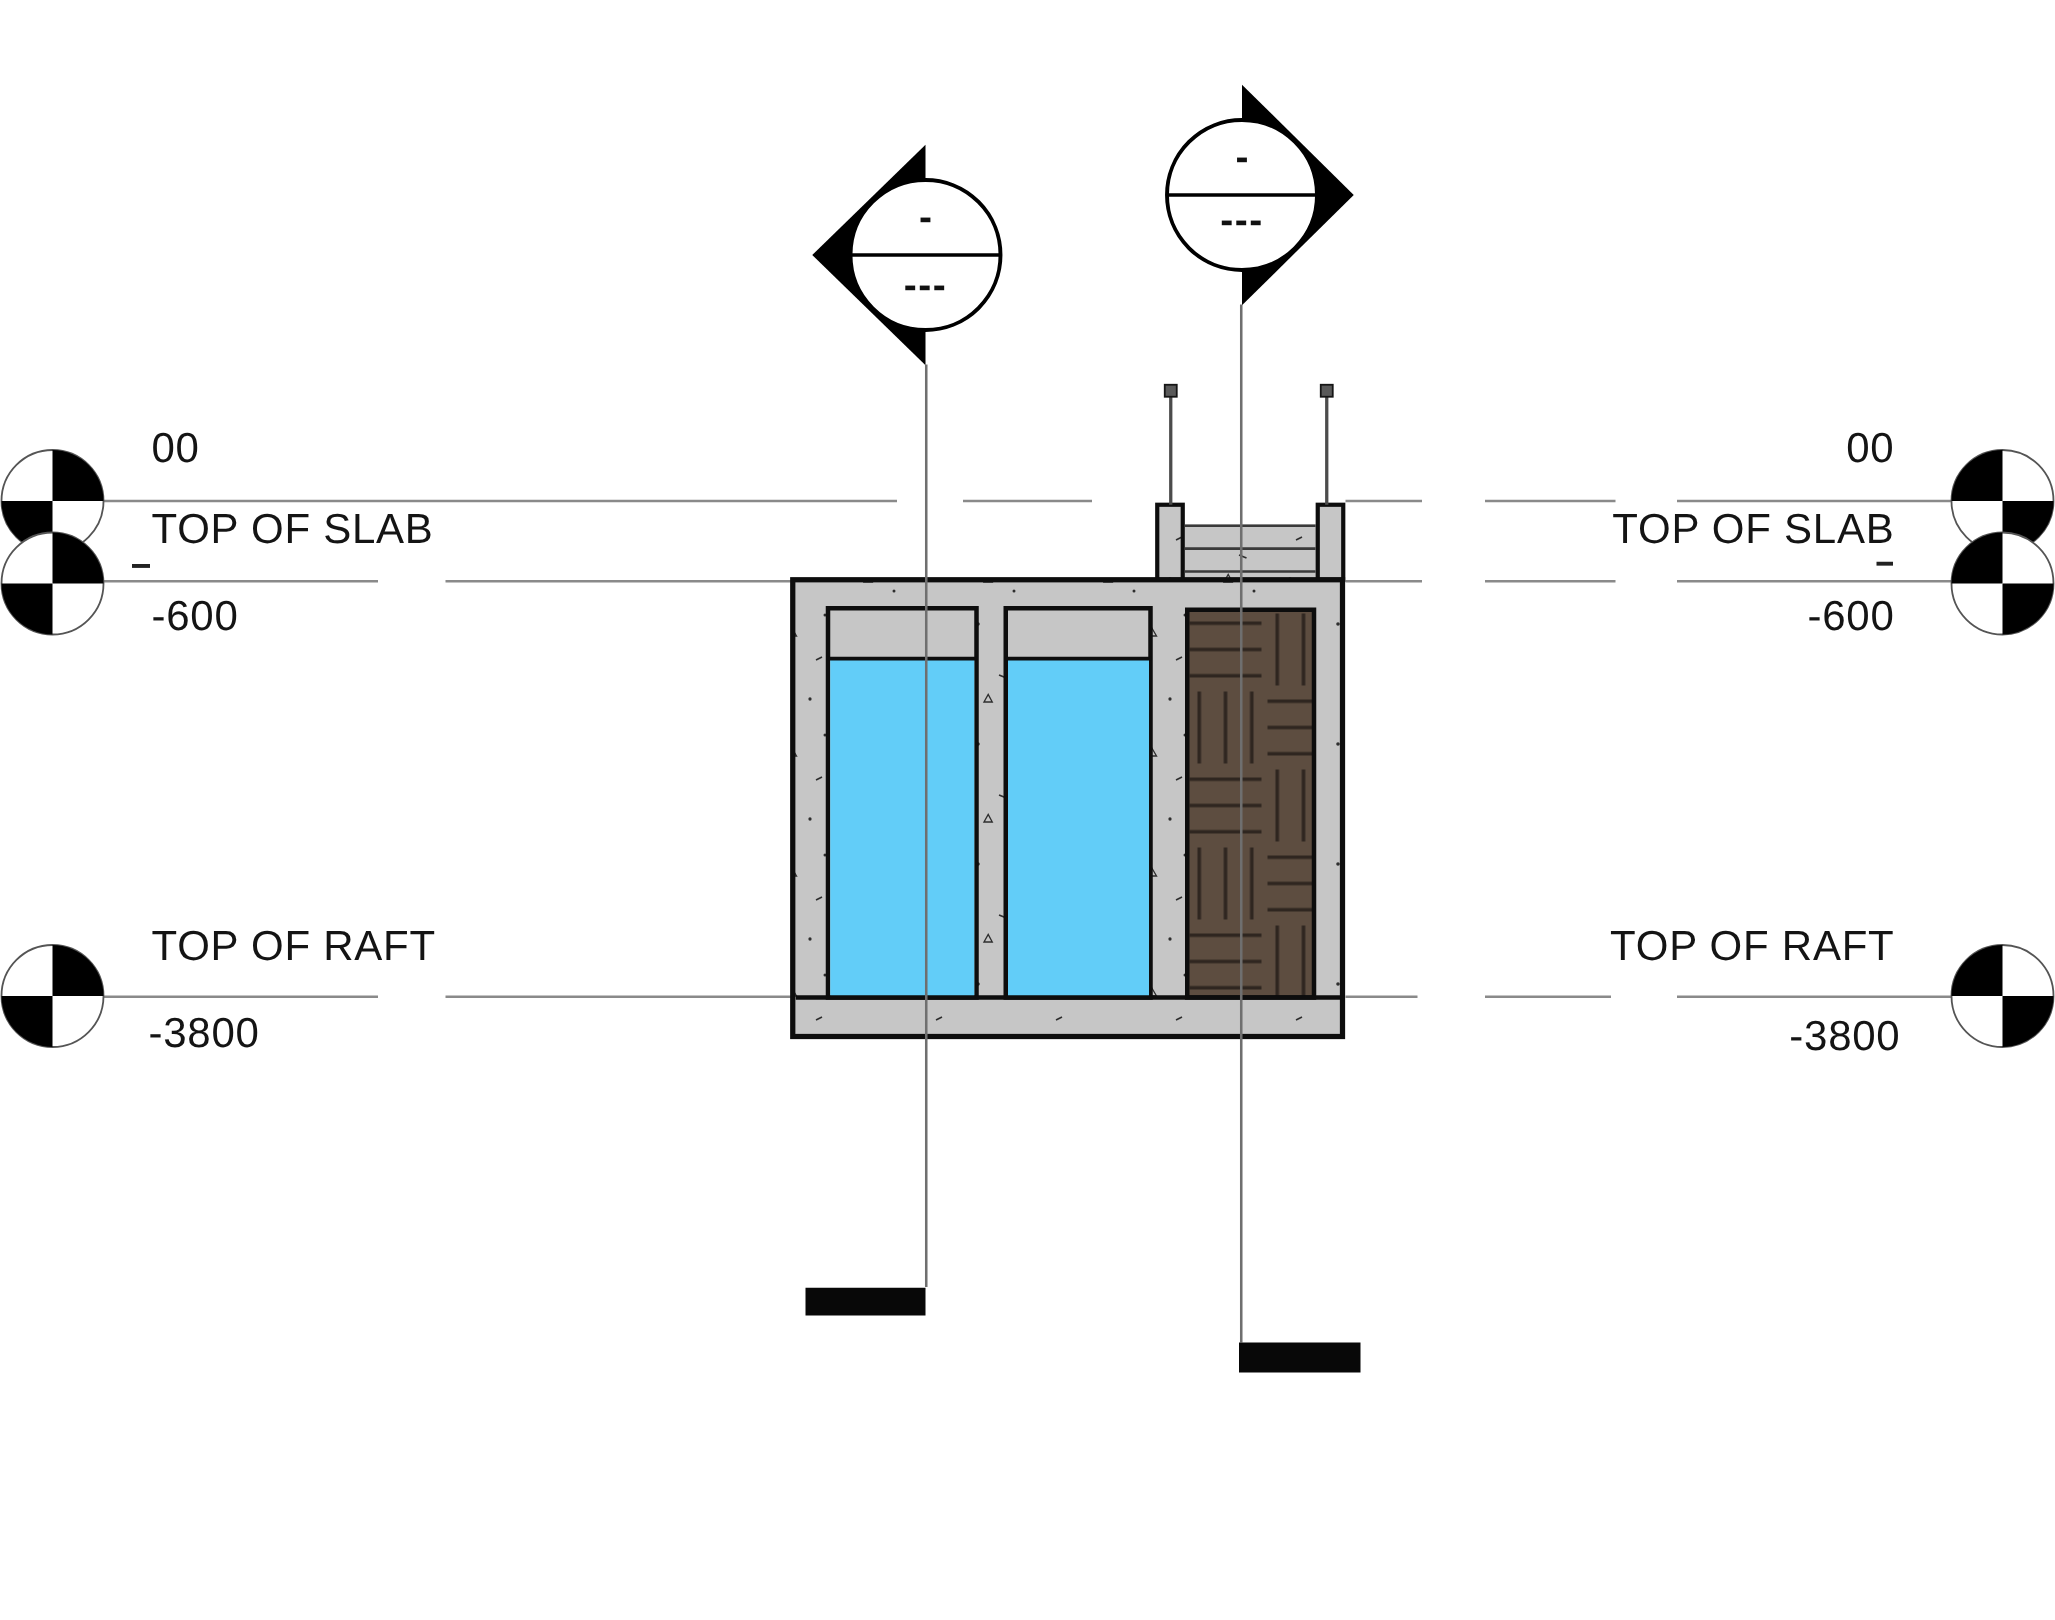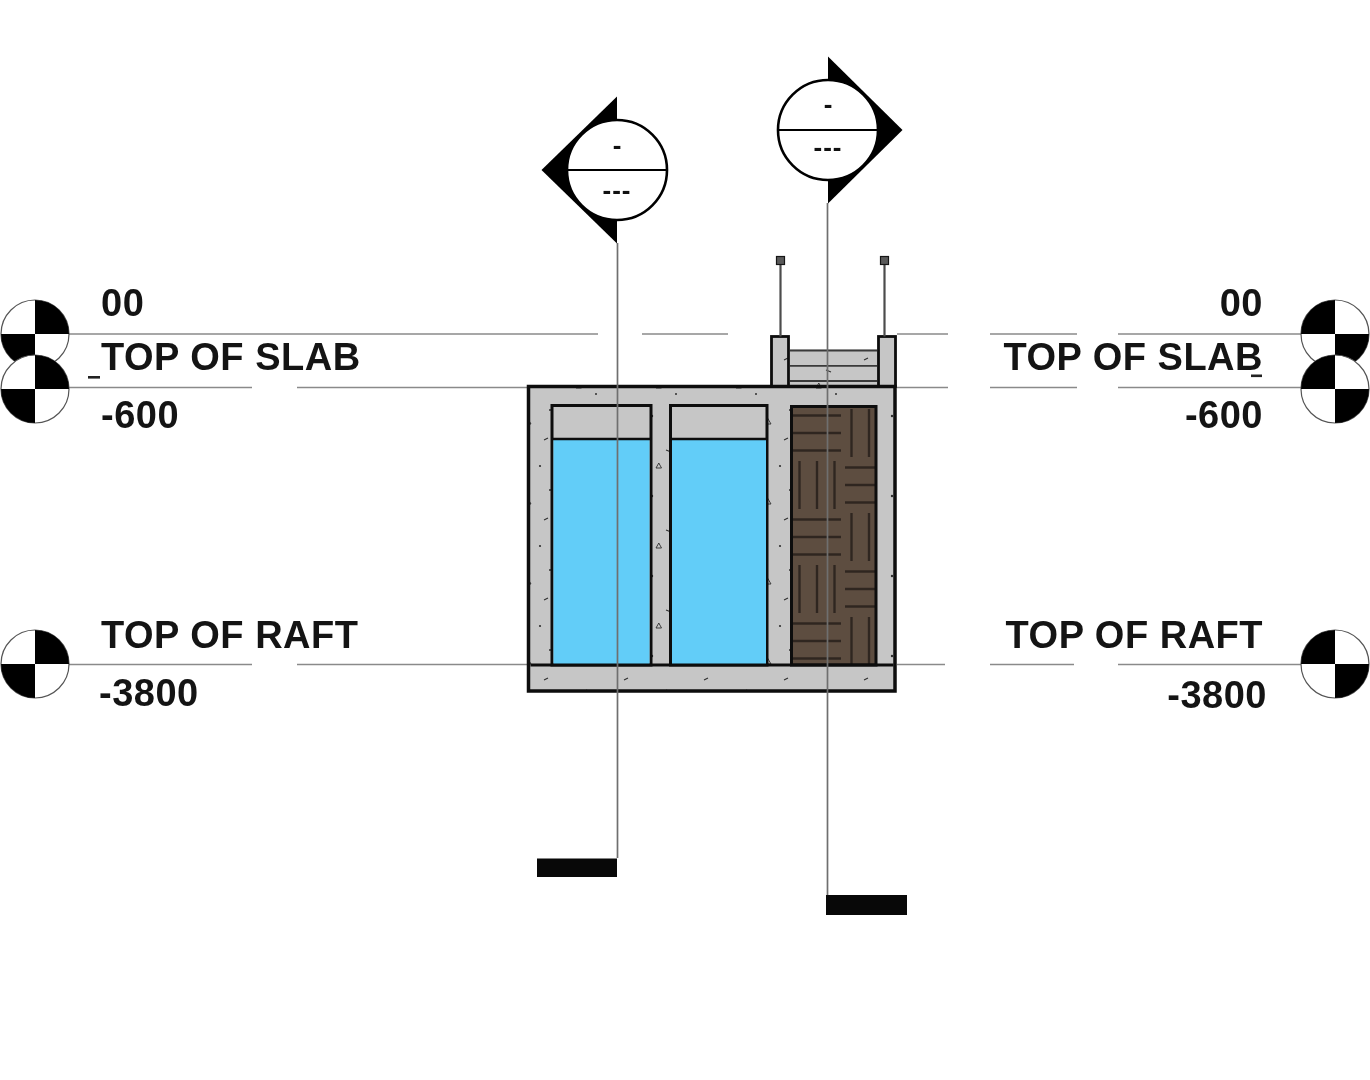--- a/index.html
+++ b/index.html
@@ -6,26 +6,25 @@
   .canvas{
     position:relative;
     width:1370px;height:1080px;
     background:#ffffff;
     font-family:"Liberation Sans", sans-serif;
     overflow:hidden;
   }
   .canvas svg{position:absolute;left:0;top:0;}
   .lvl-label{
     position:absolute;
-    font-size:38px;
+    font-size:28px;
     line-height:1.05;
     color:var(--text,#141414);
     white-space:nowrap;
     letter-spacing:0.5px;
-    font-weight:bold;
   }
   .al{left:101px;}
   .ar{right:107px;text-align:right;}
 </style>
 </head>
 <body>
 
 <div class="canvas">
 
   <svg width="1370" height="1080" viewBox="0 0 1370 1080">

